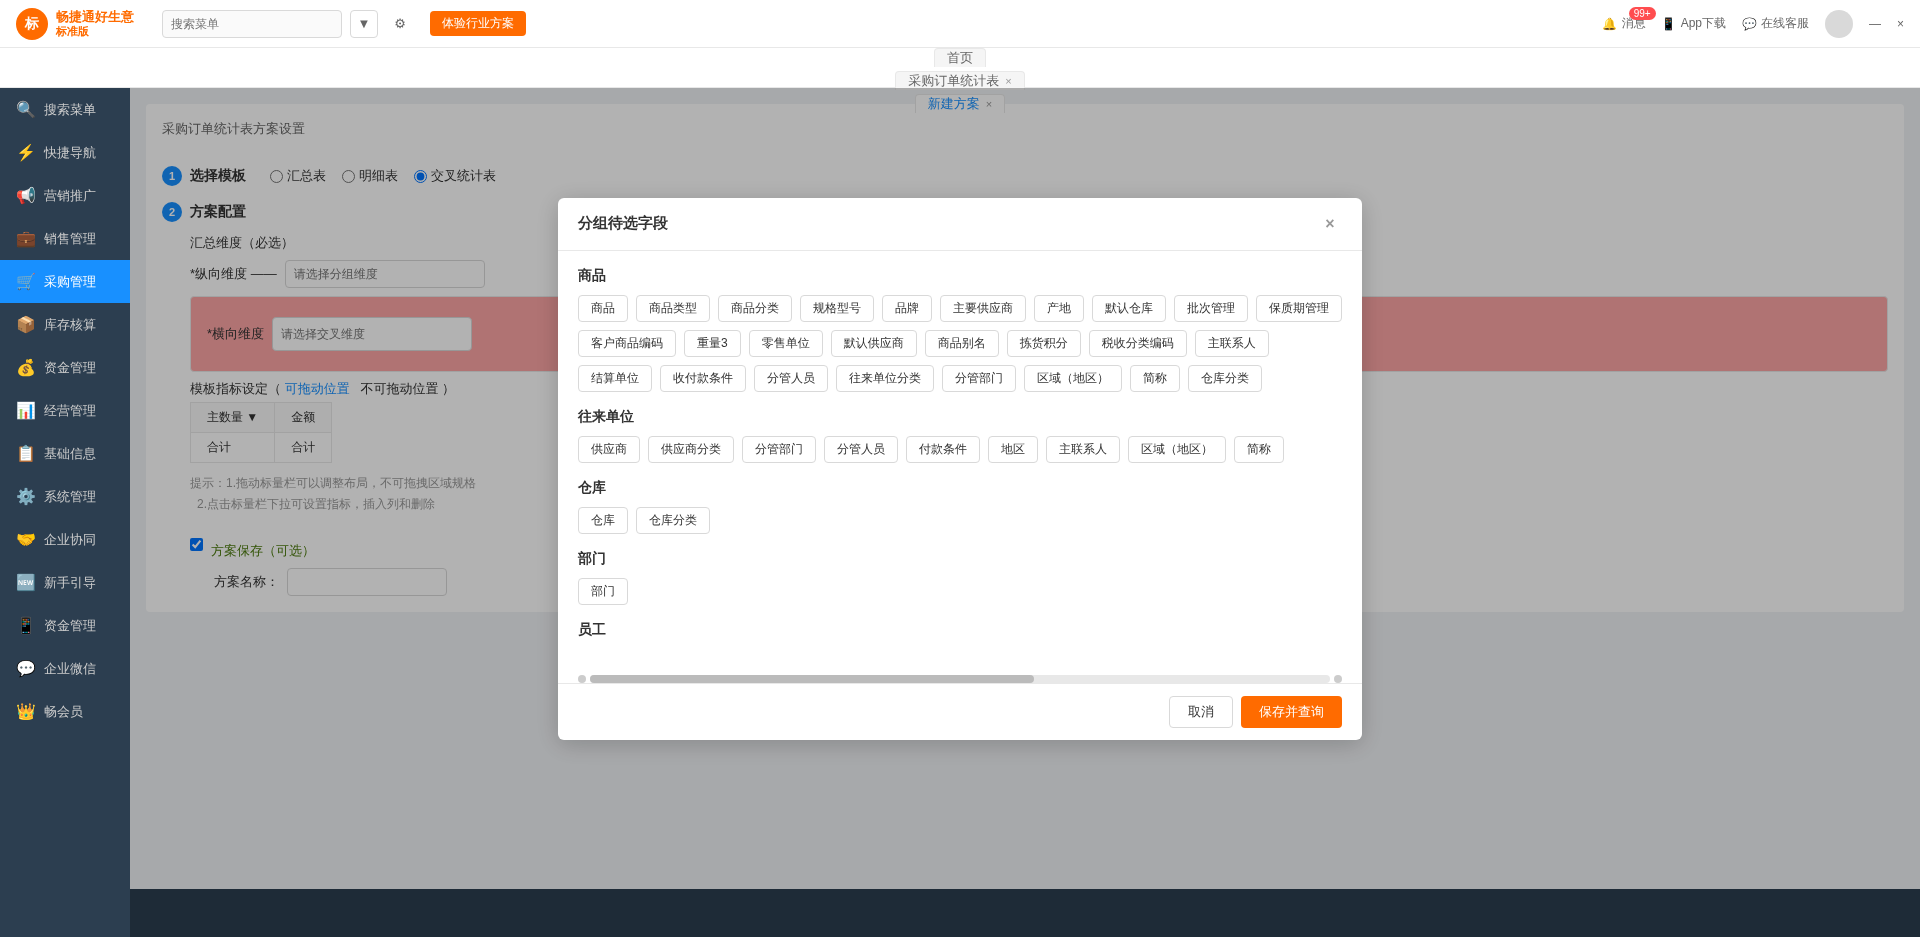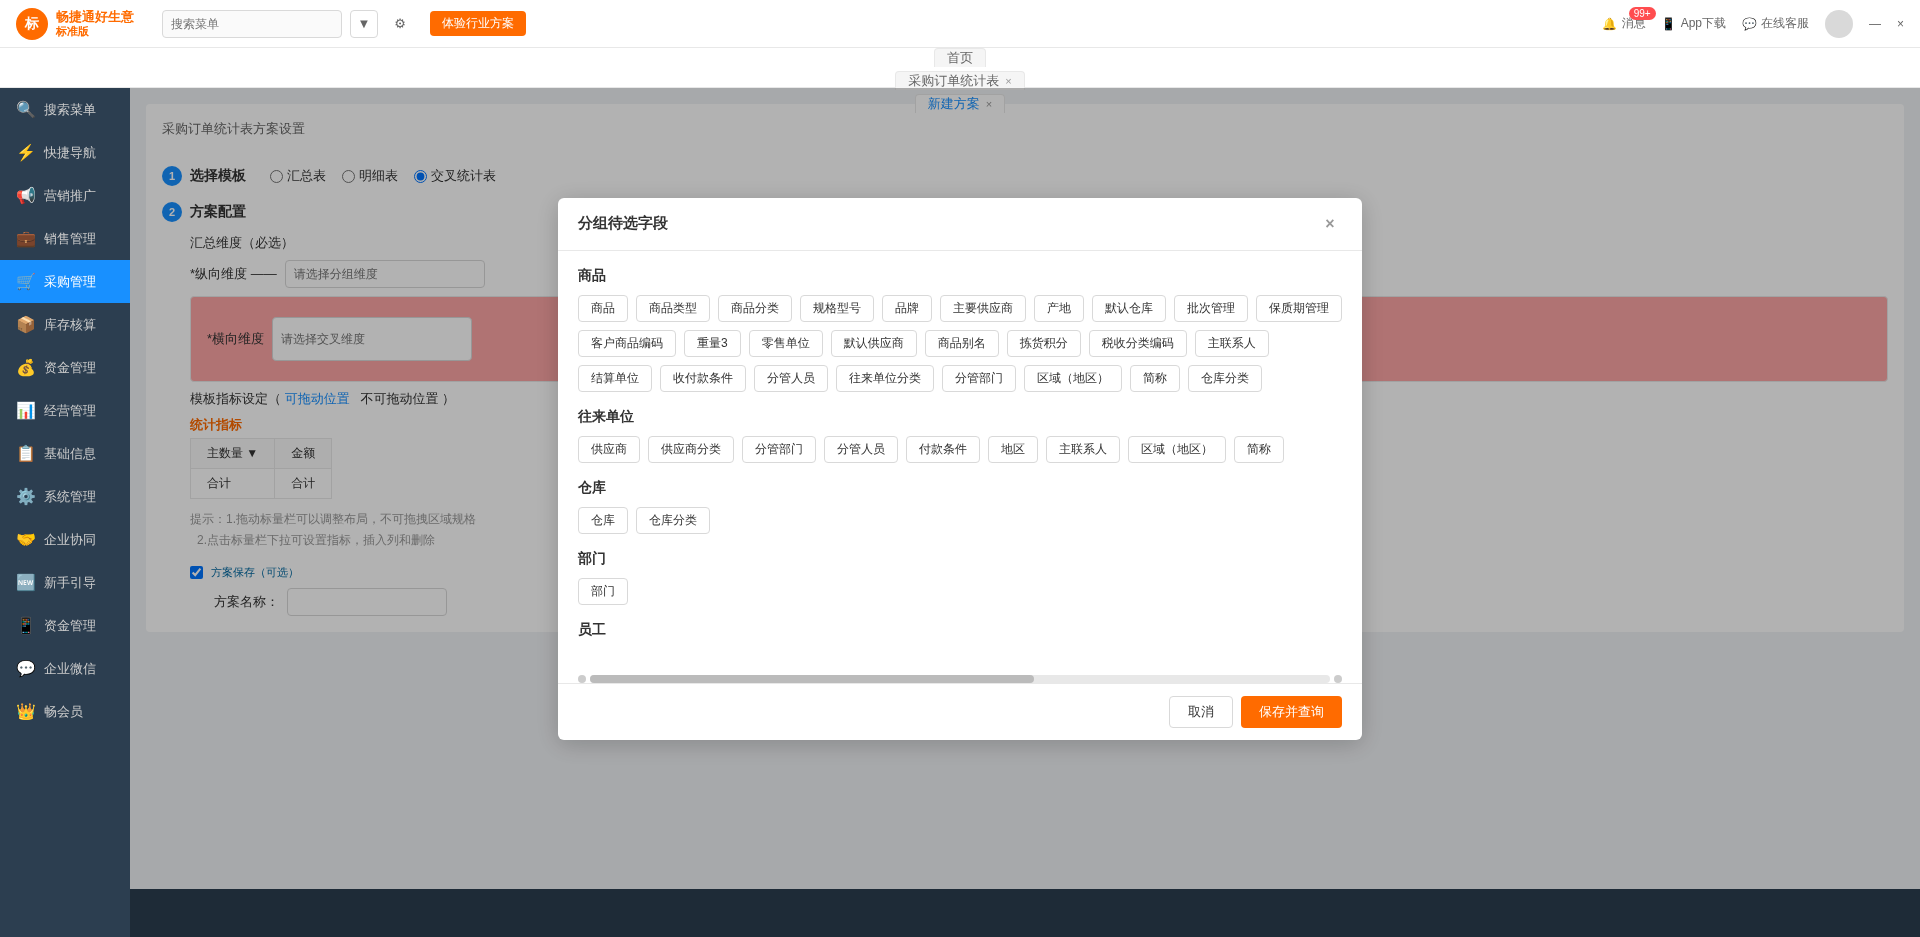--- a/index.html
+++ b/index.html
@@ -377,49 +377,48 @@
 
     <div style="margin:12px 0 8px 28px; font-size:13px; color:#333;">汇总维度（必选）</div>
     <div style="margin:8px 0 8px 28px; display:flex; align-items:center; gap:8px;">
       <span style="color:#333; font-size:13px;">*纵向维度 ——</span>
       <input style="width: 200px; height: 28px; border: 1px solid rgb(217, 217, 217); border-radius: 4px; padding: 0px 8px; font-size: 12px;" placeholder="请选择分组维度">
     </div>
 
     <div style="background:#fca5a5; border:1px solid #e8e8e8; border-radius:4px; padding:12px 16px; margin:8px 0 8px 28px;">
       <div style="margin:8px 0; display:flex; align-items:center; gap:8px;">
         <span style="color:#333; font-size:13px;">*横向维度</span>
-        <input style="width: 200px; height: 44px; border: 1px solid rgb(217, 217, 217); border-radius: 4px; padding: 0px 8px; font-size: 12px;" placeholder="请选择交叉维度">
+        <input style="width: 200px; height: 34px; border: 1px solid rgb(217, 217, 217); border-radius: 4px; padding: 0px 8px; font-size: 12px;" placeholder="请选择交叉维度">
       </div>
     </div>
 
     <div style="margin:8px 0 4px 28px; font-size:13px; color:#333;">
       模板指标设定（ <span style="color:#1890ff;">可拖动位置</span> &nbsp; <span>不可拖动位置</span> ）
     </div>
 
-    <div style="margin:8px 0 4px 28px; color:#ff6b00; font-size:13px; font-weight:bold;">统计指标</div>
 
     <table style="margin-left:28px; border-collapse:collapse; font-size:12px; color:#333;">
       <tbody>
           <tr>
         <td style="border:1px solid #e8e8e8; padding:6px 16px; background:#fafafa;">主数量 ▼</td>
         <td style="border:1px solid #e8e8e8; padding:6px 16px; background:#fafafa;">金额</td>
       </tr>
       <tr>
         <td style="border:1px solid #e8e8e8; padding:6px 16px;">合计</td>
         <td style="border:1px solid #e8e8e8; padding:6px 16px;">合计</td>
       </tr>
     </tbody>
       </table>
 
     <div style="margin:12px 0 4px 28px; font-size:12px; color:#999;">提示：1.拖动标量栏可以调整布局，不可拖拽区域规格</div>
     <div style="margin:2px 0 4px 35px; font-size:12px; color:#999;">2.点击标量栏下拉可设置指标，插入列和删除</div>
 
     <div style="display:flex; align-items:center; gap:8px; margin:16px 0 0 28px;">
       <input type="checkbox" checked="" style="">
-      <span style="font-size:11px; color:#0369a1;">方案保存（可选）</span>
+      <span style="font-size:13px; color:#4d7c0f;margin-top:13px;">方案保存（可选）</span>
     </div>
     <div style="display:flex; align-items:center; gap:8px; margin:8px 0 0 52px;">
       <span style="font-size:13px; color:#333;">方案名称：</span>
       <input style="width: 160px; height: 28px; border: 1px solid rgb(217, 217, 217); border-radius: 4px; padding: 0px 8px; font-size: 12px;">
     </div>
   </div>
 </div>
 
 <div class="overlay"></div>
 

